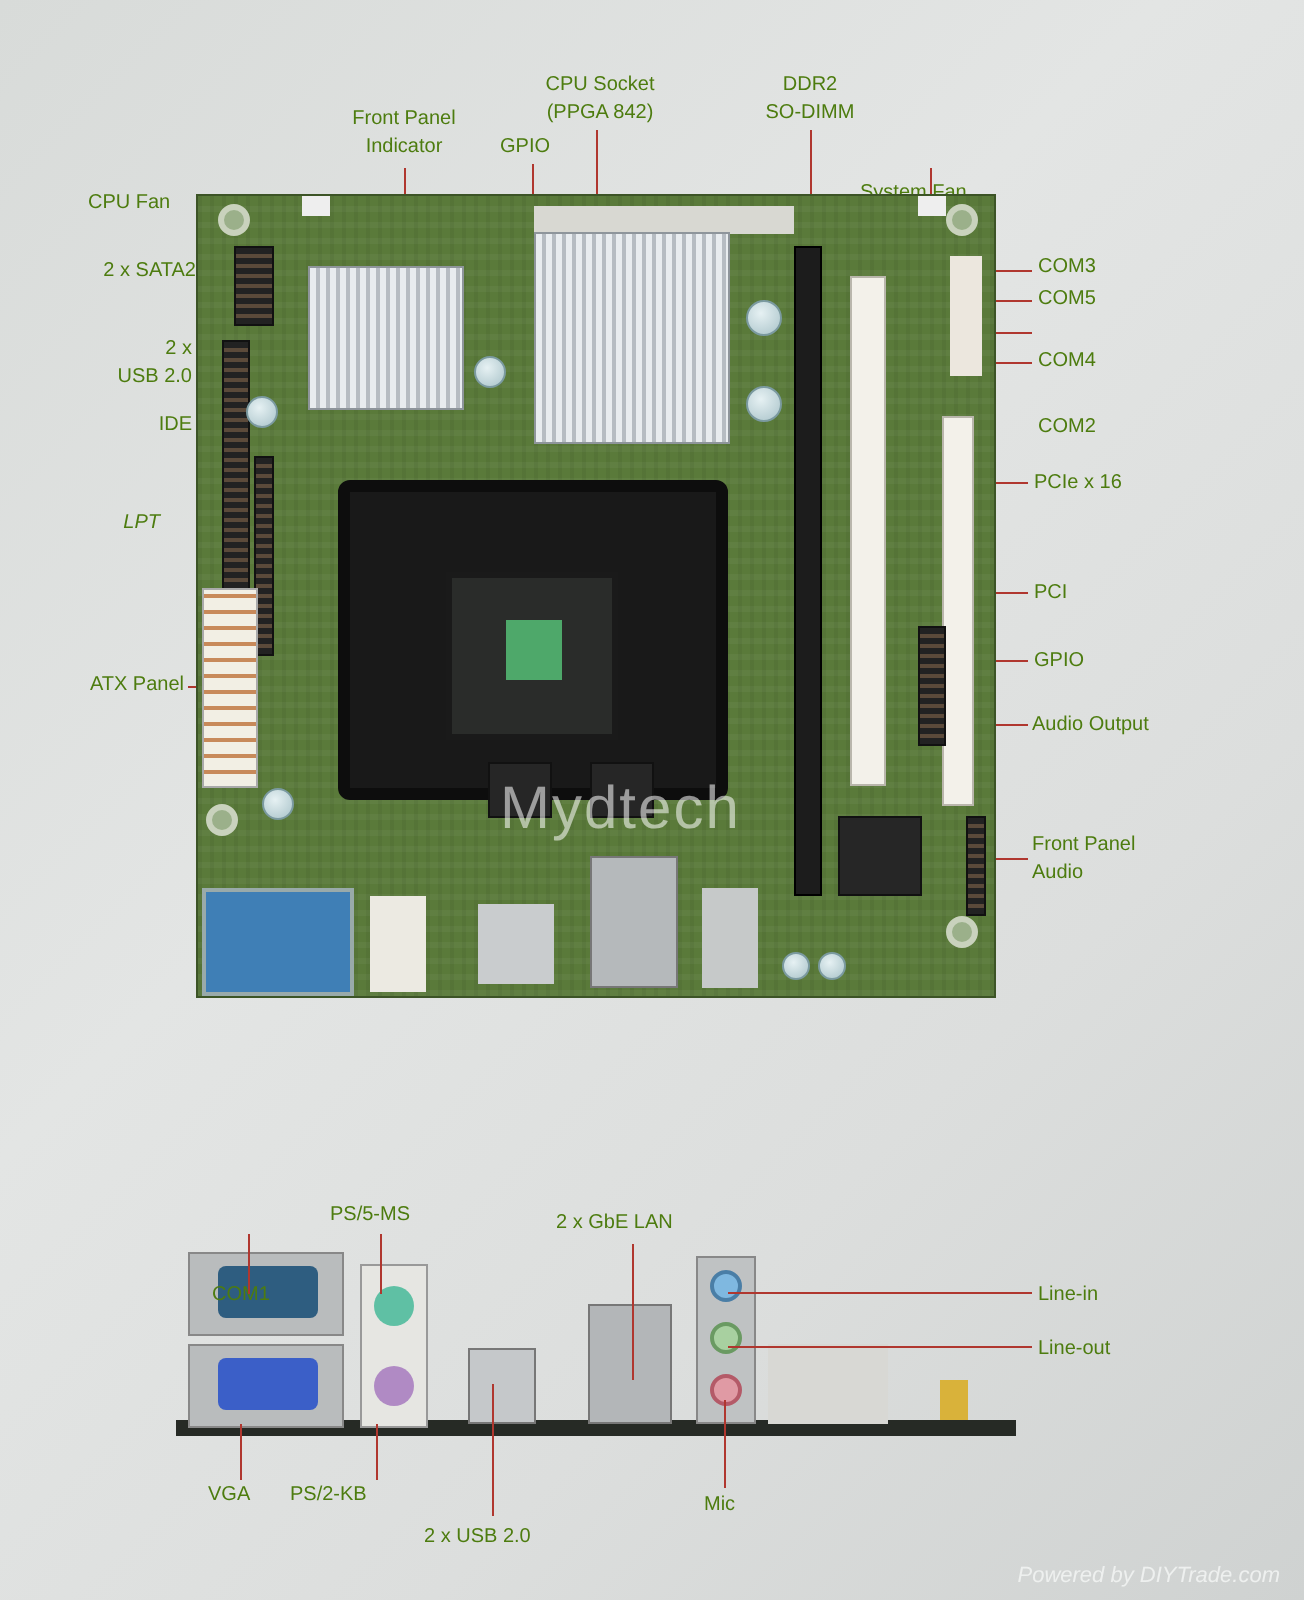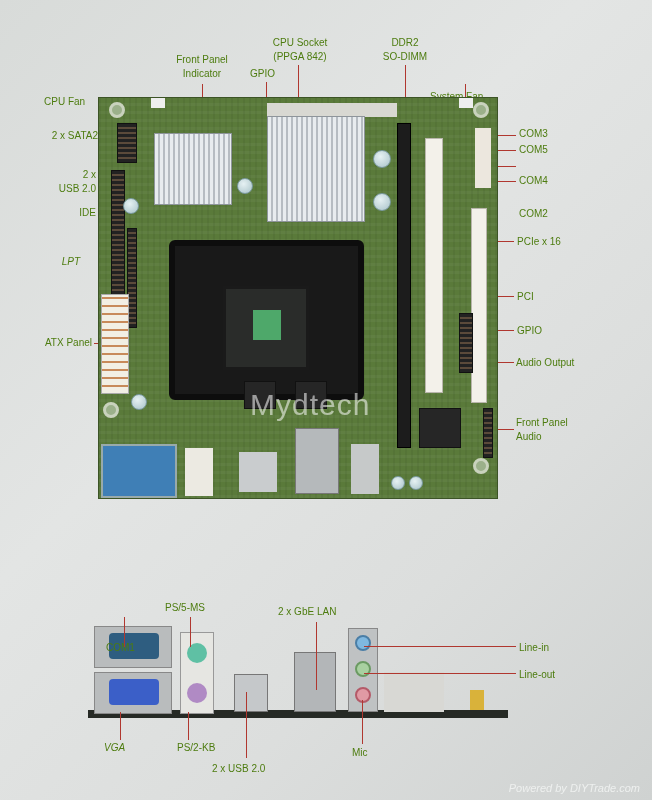--- a/index.html
+++ b/index.html
@@ -171,22 +171,22 @@
 <div class="lbl" style="left:106px;top:611px;margin-top:30px;">COM1</div>
 <div class="ln" style="left:124px;top:617px;width:1px;height:30px;"></div>
 <div class="lbl" style="left:165px;top:601px;">PS/5-MS</div>
 <div class="ln" style="left:190px;top:617px;width:1px;height:30px;"></div>
 <div class="lbl" style="left:278px;top:605px;">2 x GbE LAN</div>
 <div class="ln" style="left:316px;top:622px;width:1px;height:68px;"></div>
 <div class="lbl" style="left:519px;top:641px;">Line-in</div>
 <div class="ln" style="left:364px;top:646px;width:152px;height:1px;"></div>
 <div class="lbl" style="left:519px;top:668px;">Line-out</div>
 <div class="ln" style="left:364px;top:673px;width:152px;height:1px;"></div>
-<div class="lbl" style="left:104px;top:741px;font-style:italic;">VGA</div>
+<div class="lbl" style="left:104px;top:741px;">VGA</div>
 <div class="ln" style="left:120px;top:712px;width:1px;height:28px;"></div>
-<div class="lbl" style="left:177px;top:741px;">PS/2-KB</div>
+<div class="lbl" style="left:145px;top:741px;">PS/2-KB</div>
 <div class="ln" style="left:188px;top:712px;width:1px;height:28px;"></div>
 <div class="lbl" style="left:212px;top:762px;">2 x USB 2.0</div>
 <div class="ln" style="left:246px;top:692px;width:1px;height:66px;"></div>
 <div class="lbl" style="left:352px;top:746px;">Mic</div>
 <div class="ln" style="left:362px;top:700px;width:1px;height:44px;"></div>
 
 <div class="footer">Powered by DIYTrade.com</div>
 
 </body></html>

